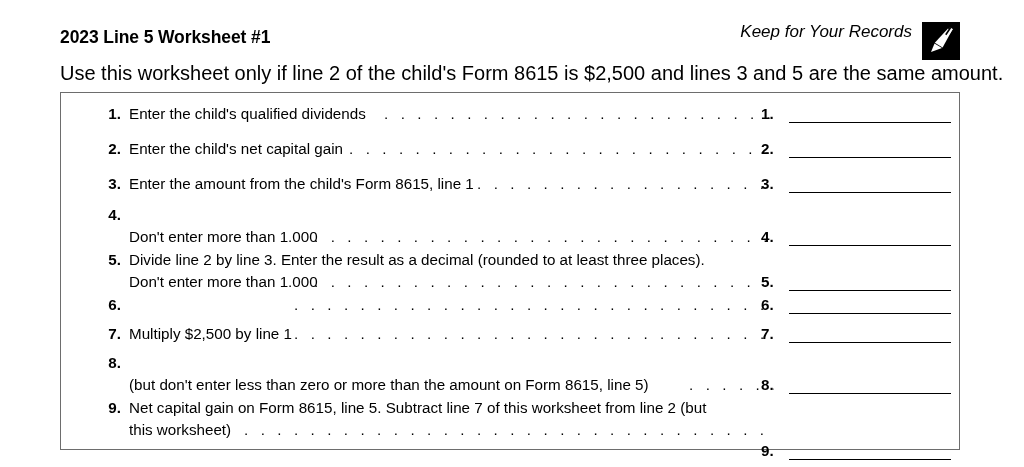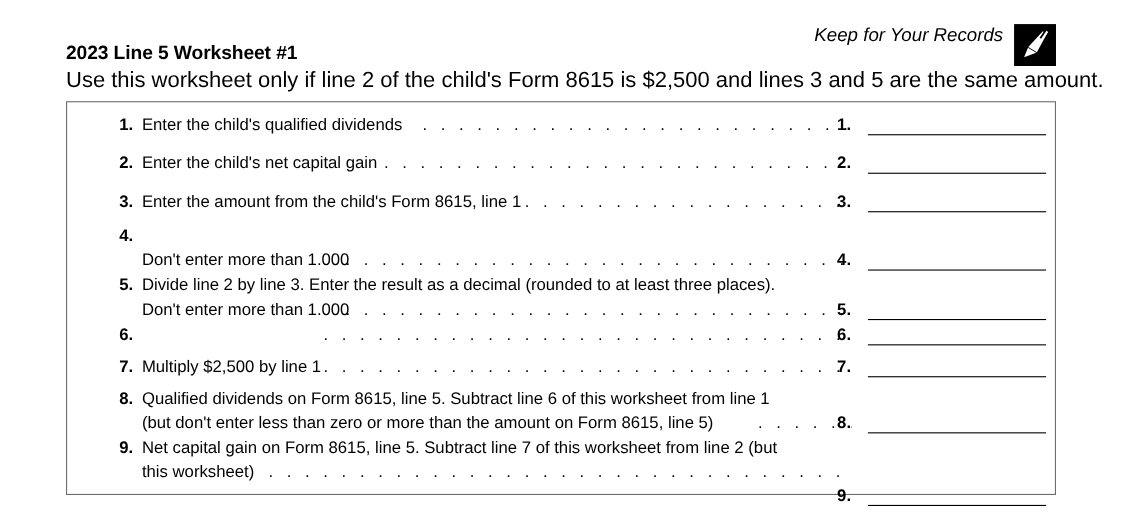--- a/index.html
+++ b/index.html
@@ -26,21 +26,21 @@
   .header {
     position: absolute;
     left: 60px;
     top: 22px;
     width: 900px;
     height: 40px;
   }
   .worksheet-title {
     position: absolute;
     left: 0;
-    top: 16px;
+    top: 5px;
     font-size: 17.5px;
     font-weight: bold;
     letter-spacing: -0.1px;
     white-space: nowrap;
   }
   .keep-records {
     position: absolute;
     right: 48px;
     top: 0;
     font-size: 17px;
@@ -279,21 +279,20 @@
         <div class="ans" style="top:0;">
           <span class="ans-num">7.</span>
           <span class="ans-rule"></span>
         </div>
       </div>
 
       <div class="row" style="top:261px;">
         <div class="desc">
           <span class="desc-line">
             <span class="num">8.</span>
-            <span class="txt">Qualified dividends on Form 8615, line 5. Subtract line 6 of this worksheet from line 1</span>
           </span>
           <span class="desc-line">
             <span class="txt indent">(but don't enter less than zero or more than the amount on Form 8615, line 5)</span>
             <span class="leader" style="left:590px;width:85px;">. . . . . .</span>
           </span>
         </div>
         <div class="ans" style="top:21.5px;">
           <span class="ans-num">8.</span>
           <span class="ans-rule"></span>
         </div>

